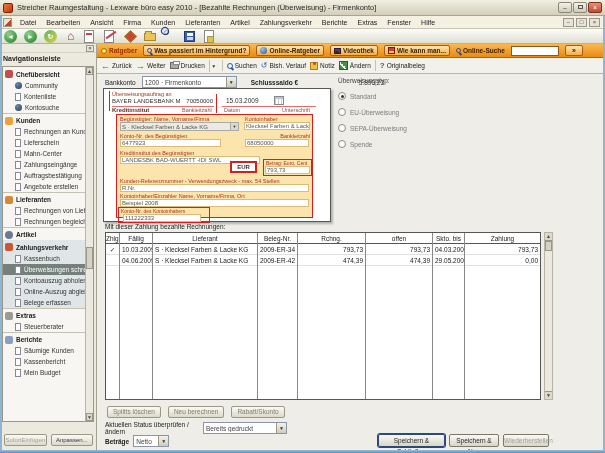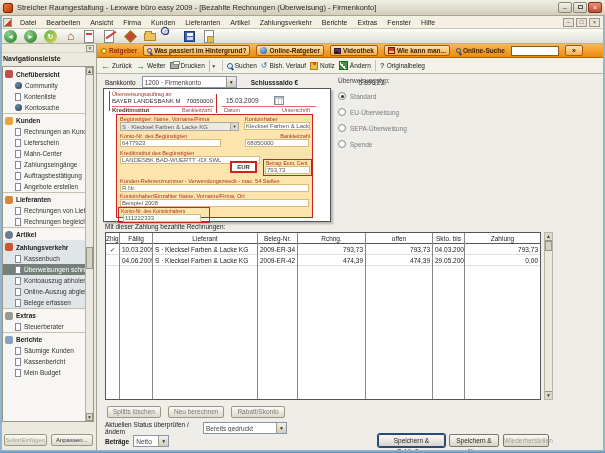--- a/index.html
+++ b/index.html
@@ -176,21 +176,21 @@
 .abtn.default { border:1px solid #2a4a7a; box-shadow:0 0 0 1px #2a4a7a; }
 .abtn.disabled { color:#a0a098; }
 </style>
 </head>
 <body>
 
 <div id="win">
 
   <div class="titlebar">
     <div class="app-icon"></div>
-    <div class="title-text">Streicher Raumgestaltung - Lexware büro easy 2009 - [Bezahlte Rechnungen (Überweisung) - Firmenkonto]</div>
+    <div class="title-text">Streicher Raumgestaltung - Lexware büro easy 2010 - [Bezahlte Rechnungen (Überweisung) - Firmenkonto]</div>
     <div class="wbtns">
       <div class="wbtn">–</div>
       <div class="wbtn"><span class="sq"></span></div>
       <div class="wbtn close">×</div>
     </div>
   </div>
 
   <div class="menubar">
     <div class="menu-icon"></div>
     <span class="menu-item">Datei</span>

